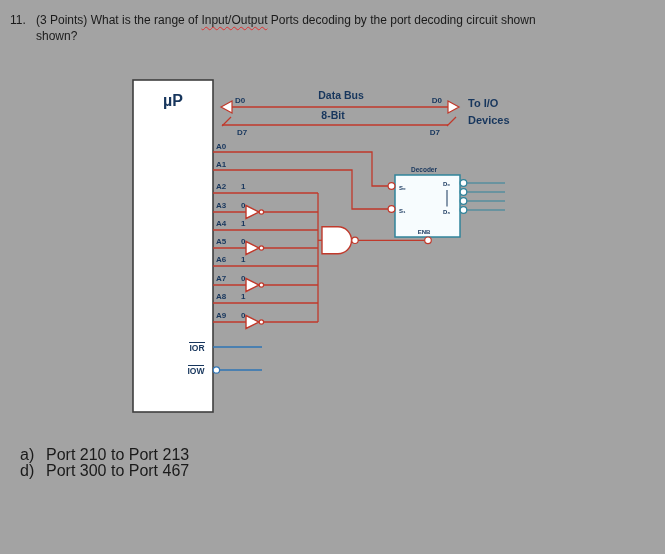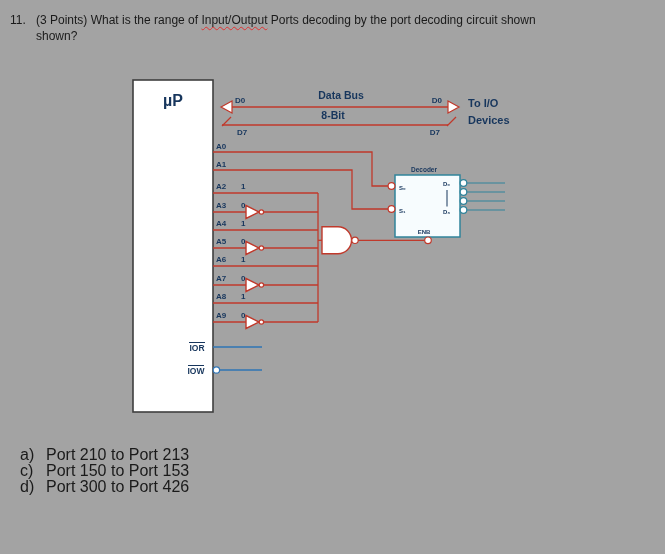--- a/index.html
+++ b/index.html
@@ -204,20 +204,17 @@
       <circle class="bubble-s" cx="216.4" cy="370" r="3.2"></circle>
       <line class="sigline" x1="219.6" y1="370" x2="262" y2="370"></line>
     </g>
   </svg>
 
   <div class="choices">
     <div class="choice-row">
       <span class="choice-letter">a)</span><span>Port 210 to Port 213</span>
     </div>
     <div class="choice-row">
-      <span class="choice-letter">c)</span><span>Port 150 to Port 153</span>
-    </div>
-    <div class="choice-row">
-      <span class="choice-letter">d)</span><span>Port 300 to Port 426</span>
+      <span class="choice-letter">d)</span><span>Port 300 to Port 467</span>
     </div>
   </div>
 
 </div>
 
 </body></html>

